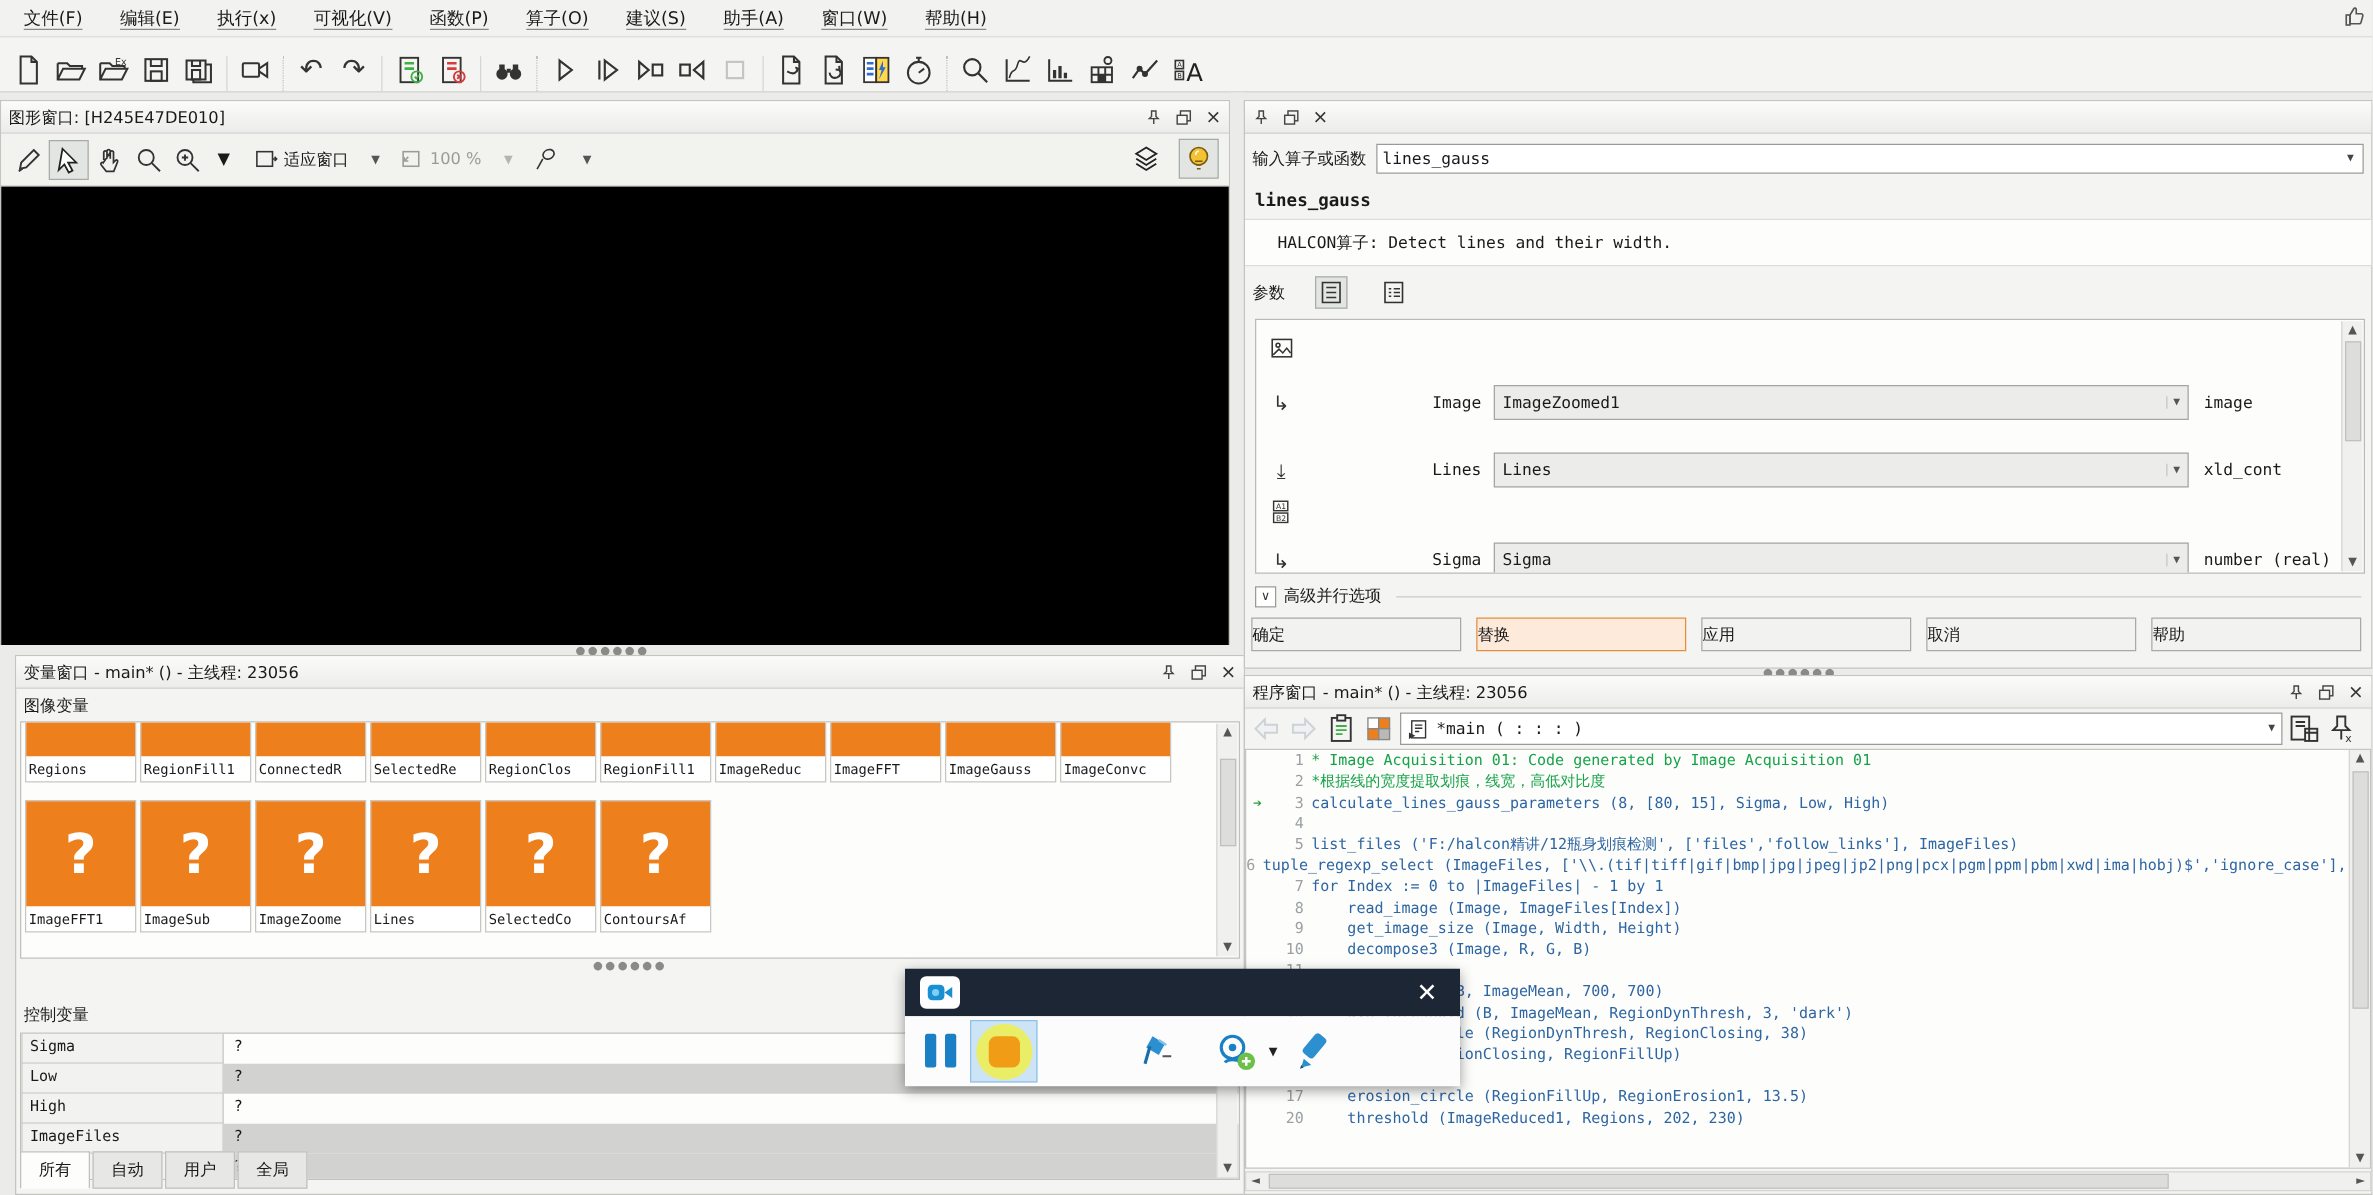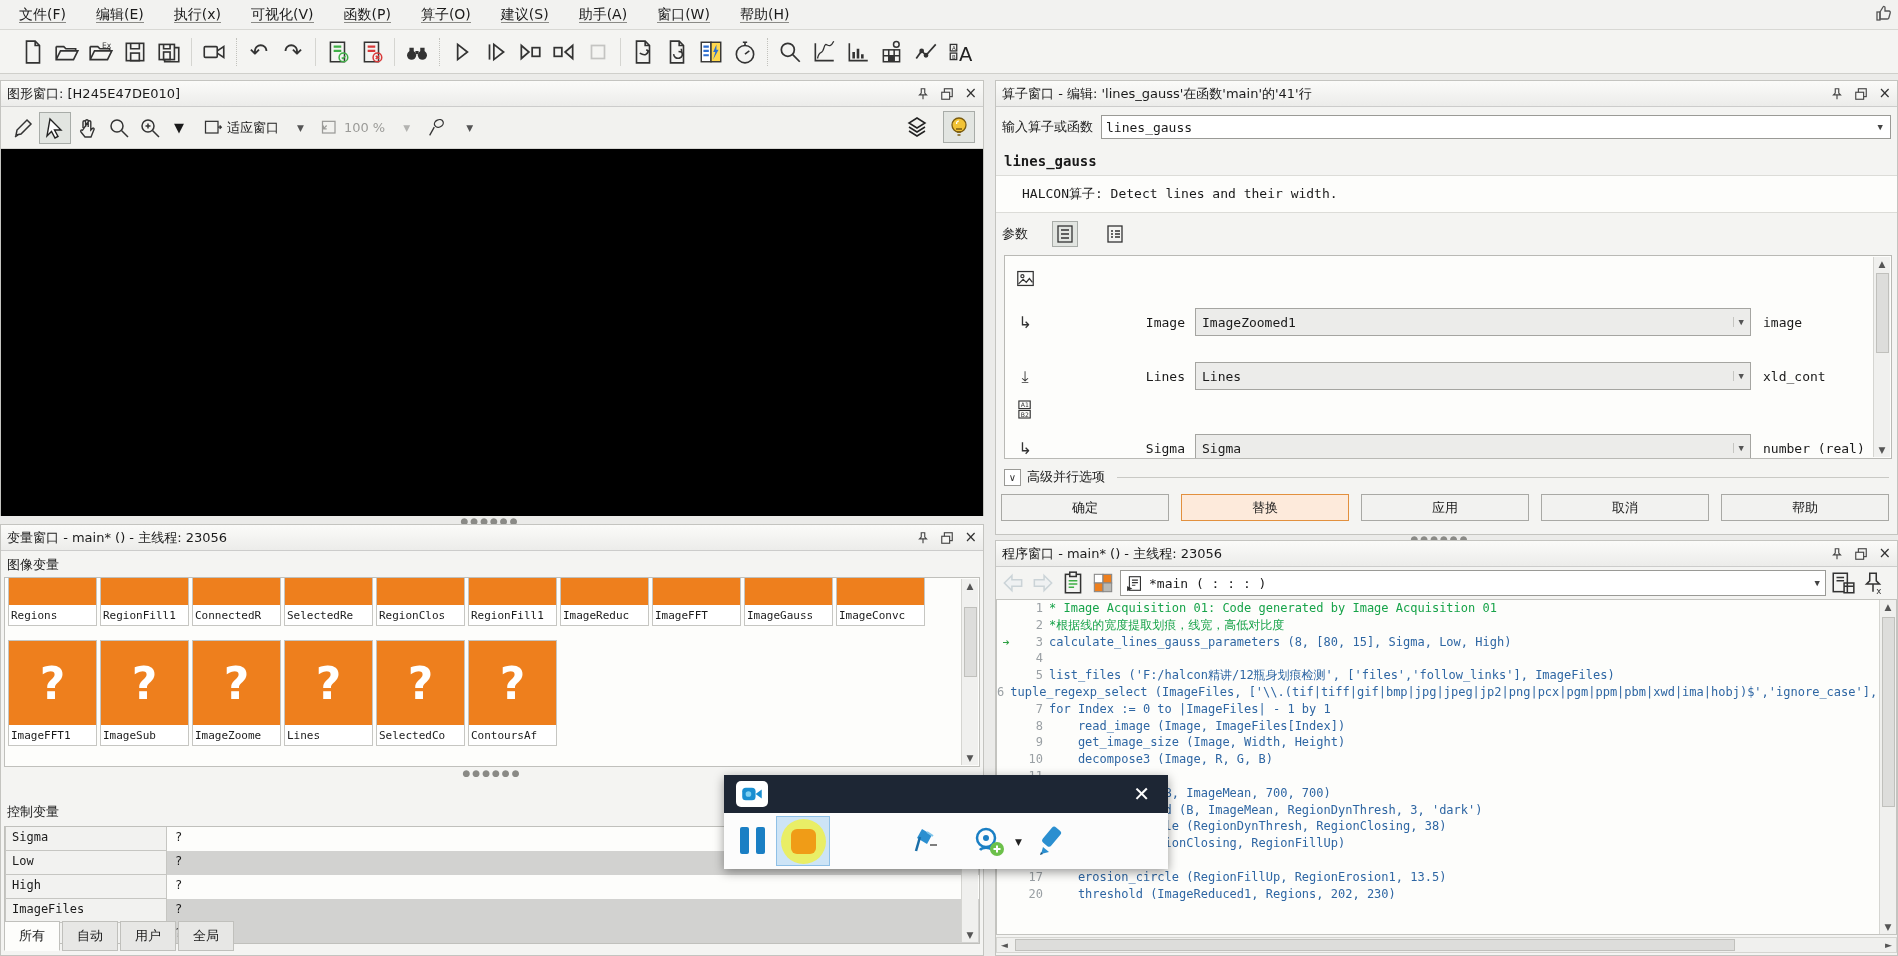--- a/index.html
+++ b/index.html
@@ -8,21 +8,21 @@
   .abs { position:absolute; }
   #app { position:relative; width:1898px; height:956px; background:#ebebe9; }
 
   
   #menubar { left:0; top:0; width:1898px; height:30px; background:#f2f2f0; border-bottom:1px solid #d8d8d4; display:flex; align-items:center; padding-left:4px; }
   .menu-item { padding:3px 15px; font-size:14px; cursor:default; }
   .menu-item span { border-bottom:1px solid #8a8a86; }
   #menu-corner { position:absolute; right:6px; top:4px; }
 
   
-  #toolbar { left:0; top:30px; width:1898px; height:44px; background:#f4f4f2; border-bottom:1px solid #cfcfcb; display:flex; align-items:center; padding-left:16px; }
+  #toolbar { left:0; top:30px; width:1898px; height:44px; background:#f4f4f2; border-bottom:1px solid #cfcfcb; display:flex; align-items:flex-end; padding-left:6px; }
   .tbtn { width:34px; height:34px; display:flex; align-items:center; justify-content:center; }
   .tbtn svg { width:26px; height:26px; }
   .tbtn.dis { opacity:.38; }
   .tsep { width:1px; height:28px; background:#d5d5d1; margin:0 5px; }
   .tsep.dot { background:none; border-left:1px dotted #c2c2bd; }
   .uglyph { font-size:22px; line-height:1; color:#333; }
 
   
   .panel { background:#f4f4f2; border:1px solid #c4c4c0; }
   .ptitle { height:26px; background:linear-gradient(#fbfbf9,#ececea); border-bottom:1px solid #cccccb; display:flex; align-items:center; padding:0 6px; font-size:13px; }
@@ -42,21 +42,21 @@
   .gcombo.dis { color:#9b9b98; }
   .gcombo.dis .car { color:#b3b3b0; }
   #gw-canvas { height:367px; background:#000; }
   #gw-right { position:absolute; right:8px; top:4px; display:flex; gap:10px; align-items:center; }
 
   
   .hdots { color:#8a8a86; font-size:9px; letter-spacing:2px; text-align:center; }
   #vsplit { left:984px; top:74px; width:11px; height:882px; background:#ebebe9; }
 
   
-  #vw { left:0; top:524px; width:984px; height:432px; }
+  #vw { left:12px; top:524px; width:984px; height:432px; }
   .seclabel { font-size:13px; padding:5px 6px 3px; }
   #img-grid { position:relative; margin:0 3px; height:190px; background:#fdfdfb; border:1px solid #c0c0bc; overflow:hidden; }
   .tile-row { position:absolute; left:3px; display:flex; gap:3px; }
   .tile { width:89px; background:#fff; border:1px solid #c6c6c2; }
   .tile .thumb { background:#ee7f1d; margin:0; }
   .tile .q { color:#fff; font-size:44px; font-weight:bold; display:flex; align-items:center; justify-content:center; height:100%; }
   .tile .lbl { font-family:"DejaVu Sans Mono","Liberation Mono",monospace; font-size:11px; padding:4px 2px 3px; white-space:nowrap; overflow:hidden; }
   .vscroll { position:absolute; right:1px; top:1px; bottom:1px; width:17px; background:#f0f0ee; border-left:1px solid #d5d5d1; font-size:9px; color:#555; display:flex; flex-direction:column; align-items:center; justify-content:space-between; padding:2px 0; }
   .vthumb { width:13px; background:#dddddb; border:1px solid #c0c0bc; flex:0 0 auto; }
   #ctrl-table { position:relative; margin:2px 3px 0; height:118px; overflow:hidden; background:#fdfdfb; border:1px solid #c0c0bc; }
@@ -85,21 +85,21 @@
   .prow { position:absolute; left:0; width:100%; display:flex; align-items:center; }
   .picon { width:40px; text-align:center; font-size:16px; color:#333; }
   .plab { width:150px; text-align:right; padding-right:10px; font-family:"DejaVu Sans Mono","Liberation Mono",monospace; font-size:13px; }
   .pcombo { width:556px; height:28px; background:#ececea; border:1px solid #a5a5a1; display:flex; align-items:center; padding:0 6px; font-family:"DejaVu Sans Mono","Liberation Mono",monospace; font-size:13px; }
   .pcombo .car { margin-left:auto; font-size:9px; color:#555; border-left:1px solid #c5c5c1; padding-left:5px; }
   .ptype { padding-left:12px; font-family:"DejaVu Sans Mono","Liberation Mono",monospace; font-size:13px; }
   #adv-row { display:flex; align-items:center; gap:6px; padding:9px 8px 0; font-size:13px; }
   #adv-row .box { width:17px; height:17px; border:1px solid #9a9a96; background:#fff; font-size:10px; display:flex; align-items:center; justify-content:center; color:#333; }
   #adv-row .rule { flex:1; height:1px; background:#c9c9c5; margin-left:6px; }
   #ow-btns { display:flex; gap:12px; padding:8px 8px 0 5px; }
-  .obtn { flex:1; height:27px; background:#f2f2f0; border:1px solid #a9a9a5; font-size:13px; display:flex; align-items:center; justify-content:center; }
+  .obtn { flex:1; height:27px; background:#f2f2f0; border:1px solid #a9a9a5; font-size:13px; display:flex; align-items:center; justify-content:flex-start; }
   .obtn[data-variant="accent"] { background:#fdeadb; border:1px solid #e2903e; }
 
   
   #pw { left:995px; top:540px; width:903px; height:416px; }
   #pw-toolbar { height:32px; display:flex; align-items:center; gap:4px; padding:0 4px; background:#f4f4f2; }
   #proc-combo { width:706px; height:26px; background:#fff; border:1px solid #9a9a96; display:flex; align-items:center; gap:6px; padding:0 5px; font-family:"DejaVu Sans Mono","Liberation Mono",monospace; font-size:13px; }
   #proc-combo .car { margin-left:auto; font-size:9px; color:#444; }
   #code-wrap { position:relative; height:336px; background:#fdfdfb; border:1px solid #c4c4c0; overflow:hidden; }
   .cline { display:flex; height:16.8px; line-height:16.8px; white-space:pre; font-family:"DejaVu Sans Mono","Liberation Mono",monospace; font-size:12px; }
   .cline .mk { width:18px; color:#2ea043; font-weight:bold; text-align:center; font-size:12px; }
@@ -586,21 +586,20 @@
         <div class="vtab"><span>自动</span></div>
 
         <div class="vtab"><span>用户</span></div>
 
         <div class="vtab"><span>全局</span></div>
       </div>
   </div>
 
   <div id="ow" class="abs panel">
     <div class="ptitle">
-      <div class="t">算子窗口 - 编辑: 'lines_gauss'在函数'main'的'41'行</div>
       <div class="winbtns">
         <svg viewBox="0 0 16 16" fill="none" stroke="#444" stroke-width="1.3">
             <path d="M6 2h4v5l2 2H4l2-2zM8 9v5"></path>
           </svg>
         <svg viewBox="0 0 16 16" fill="none" stroke="#444" stroke-width="1.3">
             <rect x="5" y="2" width="9" height="9"></rect>
             <rect x="2" y="6" width="9" height="8" fill="#f6f6f4"></rect>
           </svg>
         <span class="xglyph">×</span>
       </div>

